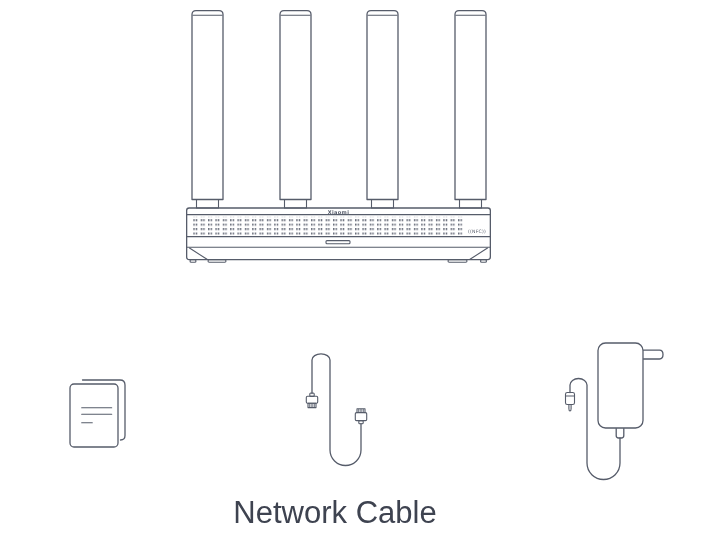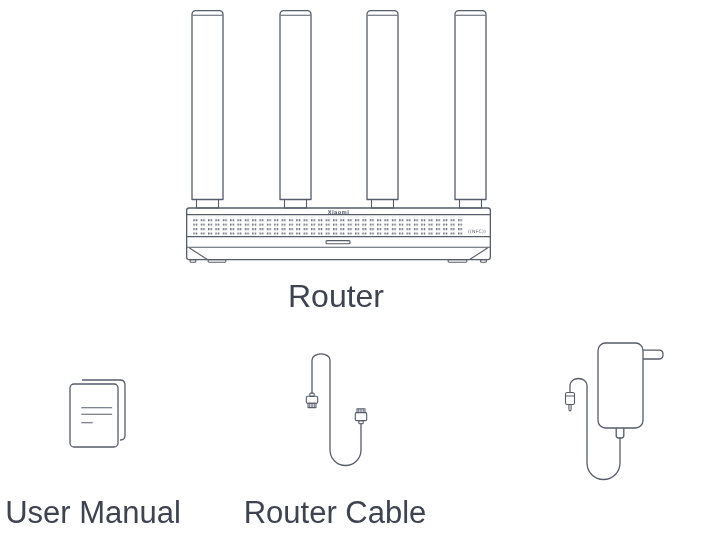--- a/index.html
+++ b/index.html
@@ -73,21 +73,20 @@
       <line x1="301.5" y1="238" x2="284" y2="249.3" class="thin"></line>
       <g>
         <rect x="4" y="249.7" width="6" height="2.6" rx="1.3" class="thin"></rect>
         <rect x="22" y="249.7" width="18" height="2.5" rx="1.2" class="thin"></rect>
         <rect x="262" y="249.7" width="19" height="2.5" rx="1.2" class="thin"></rect>
         <rect x="294.5" y="249.7" width="6" height="2.6" rx="1.3" class="thin"></rect>
       </g>
     </g>
   </svg>
 
-  <div class="label" style="left:336px;top:280px;">Router</div>
 
   <svg class="art" style="left:65px;top:375px;" width="65" height="78" viewBox="0 0 65 78">
     <path d="M17.5,5 H55 Q60,5 60,10 V60.5 Q60,65 55.5,65"></path>
     <rect x="5" y="9" width="48" height="63" rx="4"></rect>
     <g>
       <line x1="16.7" y1="32.7" x2="46.7" y2="32.7" class="thin"></line>
       <line x1="16.7" y1="39.3" x2="46.7" y2="39.3" class="thin"></line>
       <line x1="16.7" y1="47.7" x2="27.3" y2="47.7" class="thin"></line>
     </g>
   </svg>
@@ -119,16 +118,15 @@
     <rect x="38" y="8" width="45" height="85" rx="7.5"></rect>
     <path d="M56.2,93.6 V100.5 Q56.2,103 58.7,103 H61.3 Q63.8,103 63.8,100.5 V93.6"></path>
     <path d="M60,103 V128 A16.5,16.5 0 0 1 27,128 V50 A8.5,6.5 0 0 0 10,50 V57.5"></path>
     <g>
       <rect x="5.5" y="57.5" width="9" height="12" rx="1.8" class="thin"></rect>
       <line x1="5.5" y1="61" x2="14.5" y2="61" class="thin"></line>
       <path d="M8.9,69.5 V73.8 Q8.9,76 10,76 Q11.1,76 11.1,73.8 V69.5" class="thin"></path>
     </g>
   </svg>
 
-  <div class="label sm" style="left:93px;top:497px;">User Manual</div>
-  <div class="label sm" style="left:335px;top:497px;">Router Cable</div>
+  <div class="label sm" style="left:335px;top:497px;">Network Cable</div>
 
 </div>
 
 </body></html>

